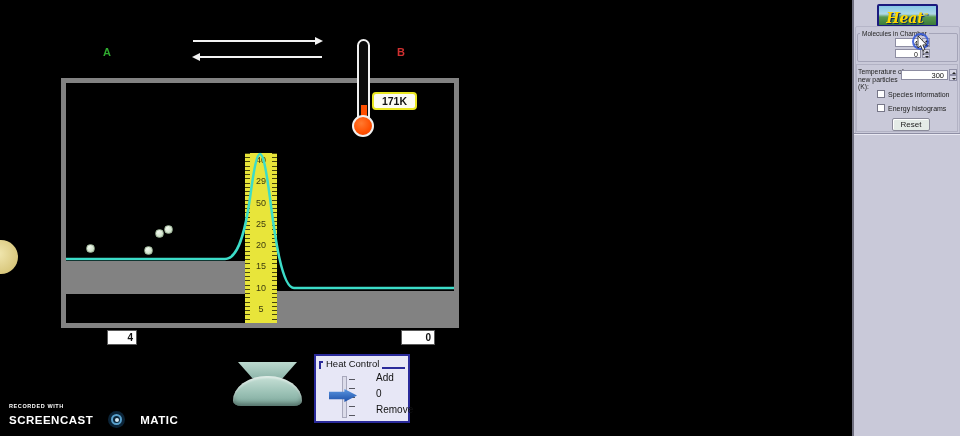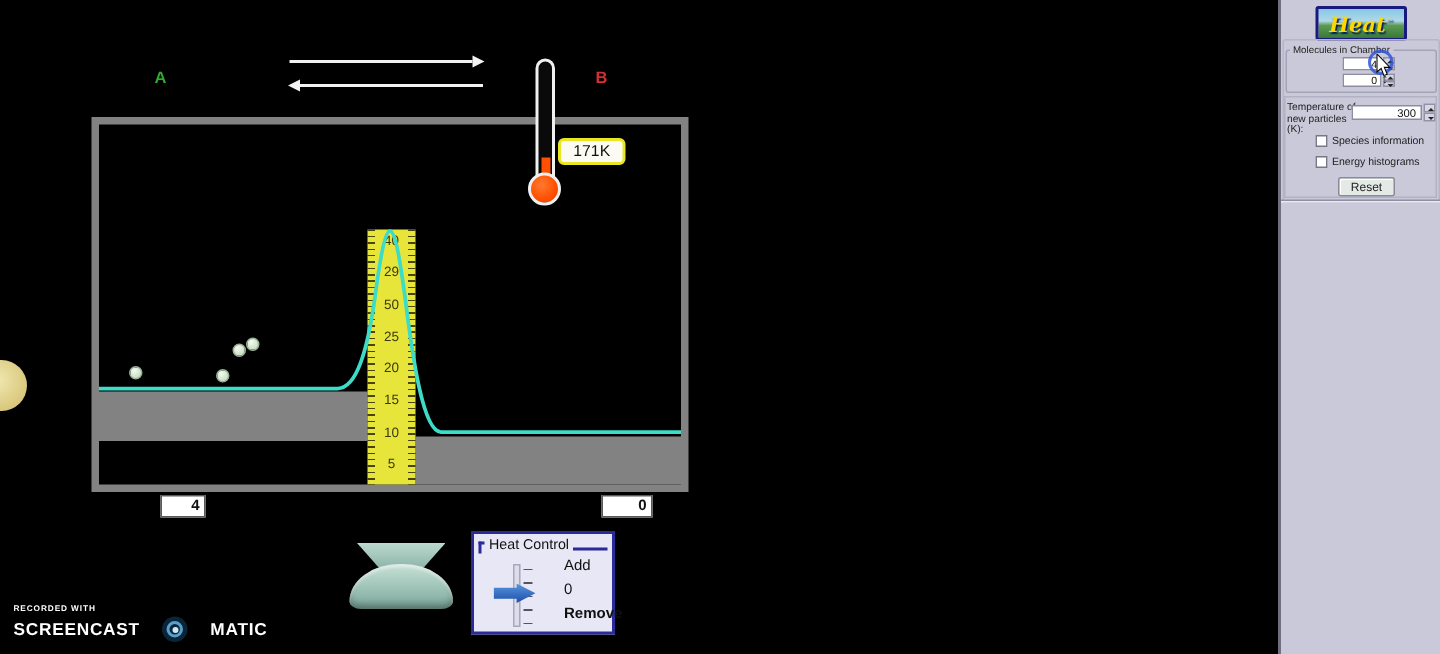--- a/index.html
+++ b/index.html
@@ -85,21 +85,21 @@
 
   
   #thermo-tube { left:357px; top:39px; width:13px; height:80px;
     background:#0a0a0a; border:2px solid #f0f0f0; border-radius:7px 7px 0 0; z-index:6; }
   #thermo-mercury { position:absolute; left:1.5px; bottom:-1px; width:6px; height:13px; background:#ff4f00; }
   #thermo-bulb { left:352px; top:115px; width:22px; height:22px; border-radius:50%;
     background:radial-gradient(circle at 40% 35%, #ff7a30, #ff4f00 60%, #e83c00);
     border:2px solid #f0f0f0; z-index:6; }
   #temp-readout { left:372px; top:92px; width:45px; height:18px;
     background:#fbfbf4; border:2px solid #e9e622; border-radius:4px;
-    font-size:10.5px; font-weight:normal; color:#111; text-align:center; line-height:14px; z-index:7; }
+    font-size:10.5px; font-weight:bold; color:#111; text-align:center; line-height:14px; z-index:7; }
 
   
   .counter { position:absolute; top:330px; height:15px; background:#fff;
     border:1px solid #5a5a5a; font-size:10px; font-weight:bold; color:#111;
     text-align:right; line-height:13px; padding-right:3px; }
   #counter-a { left:107px; width:30px; }
   #counter-b { left:401px; width:34px; }
 
   
   #burner { left:233px; top:361px; width:69px; height:46px; }
@@ -108,21 +108,21 @@
     clip-path:polygon(0 0,100% 0,76% 100%,24% 100%); }
   #burner-base { position:absolute; left:0; top:15px; width:69px; height:30px;
     border-radius:50% 50% 12% 12% / 85% 85% 18% 18%;
     background:linear-gradient(180deg,#c8e1d7 0%,#9cc2b6 55%,#7ba69a 100%);
     box-shadow:inset 0 -3px 4px rgba(0,0,0,.3), inset 0 2px 2px rgba(255,255,255,.5); }
 
   
   #heat-panel { left:314px; top:354px; width:96px; height:69px;
     background:#e7e7f6; border:2px solid #2a2a9a; z-index:5; }
   #heat-title-row { position:absolute; top:2px; left:3px; right:3px;
-    display:flex; align-items:center; }
+    display:flex; align-items:flex-end; }
   #heat-bracket { width:4px; height:8px; border-top:2px solid #2a2a9a;
     border-left:2px solid #2a2a9a; margin-top:2px; }
   #heat-title { font-size:9.5px; color:#111; padding:0 3px; line-height:11px; white-space:nowrap; }
   #heat-rule { flex:1; height:2px; background:#2a2a9a; margin-top:5px; }
   #heat-track { position:absolute; left:26px; top:20px; width:5px; height:42px;
     background:#dcdcea; border:1px solid #a8a8bc; }
   #heat-ticks { position:absolute; left:33px; top:23px; width:6px; height:37px;
     background:repeating-linear-gradient(to bottom,#55555f 0 1px,transparent 1px 9px); }
   #heat-thumb { position:absolute; left:13px; top:33px; width:28px; height:13px;
     background:linear-gradient(180deg,#5a96e0,#1d4fa8);
@@ -207,21 +207,21 @@
     <div id="heat-title-row">
       <span id="heat-bracket"></span>
       <span id="heat-title">Heat Control</span>
       <span id="heat-rule"></span>
     </div>
     <div id="heat-track"></div>
     <div id="heat-ticks"></div>
     <div id="heat-thumb"></div>
     <div class="heat-label" style="top:17px;">Add</div>
     <div class="heat-label" style="top:33px;">0</div>
-    <div class="heat-label" style="top:49px;font-weight:bold;">Remove</div>
+    <div class="heat-label" style="top:49px;">Remove</div>
   </div>
 
   <div class="abs" id="watermark">
     <div id="wm-recorded">RECORDED WITH</div>
     <div id="wm-row">
       <span id="wm-left">SCREENCAST</span>
       <span id="wm-circle">
         <span id="wm-ring"></span>
         <span id="wm-dot"></span>
       </span>

